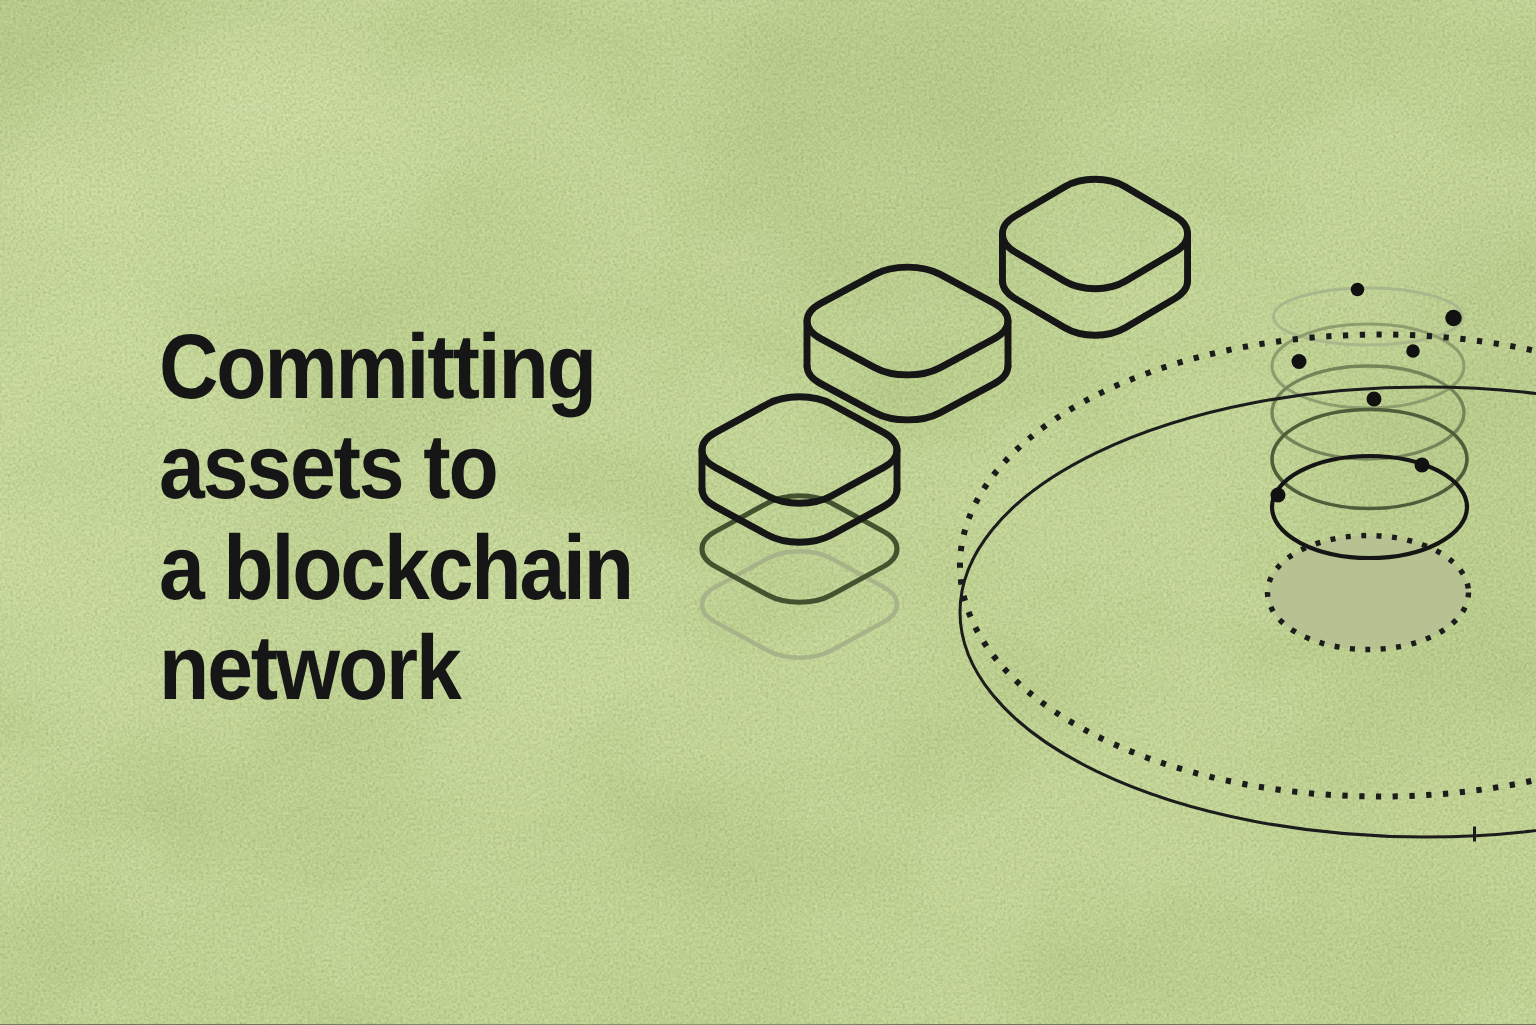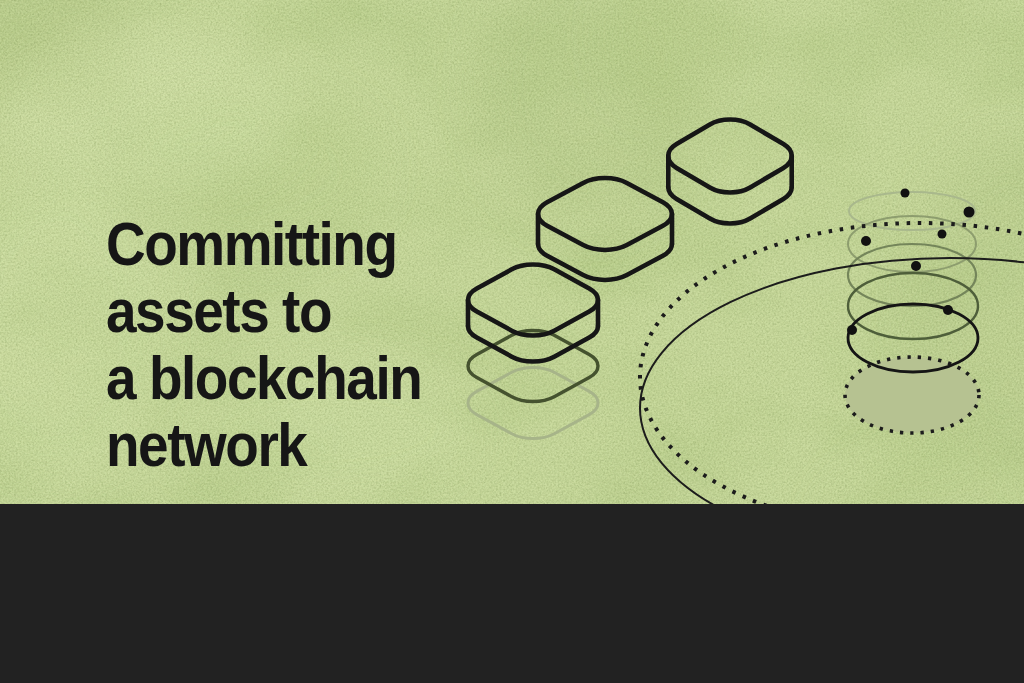--- a/index.html
+++ b/index.html
@@ -1,18 +1,18 @@
 <!DOCTYPE html>
 <html><head>
 <meta charset="utf-8">
 <style>
   html,body{margin:0;padding:0;background:#222;}
   .canvas{
     position:relative;
-    width:1024px;height:504px;
+    width:1024px;height:683px;
     overflow:hidden;
     font-family:"Liberation Sans",sans-serif;
   }
   .canvas svg.art{position:absolute;left:0;top:0;display:block;}
   .title{
     position:absolute;left:106px;top:211px;
     font-weight:700;font-size:61px;line-height:67px;
     letter-spacing:-1.6px;color:#161616;
     transform:scaleX(0.9);transform-origin:0 0;
   }

